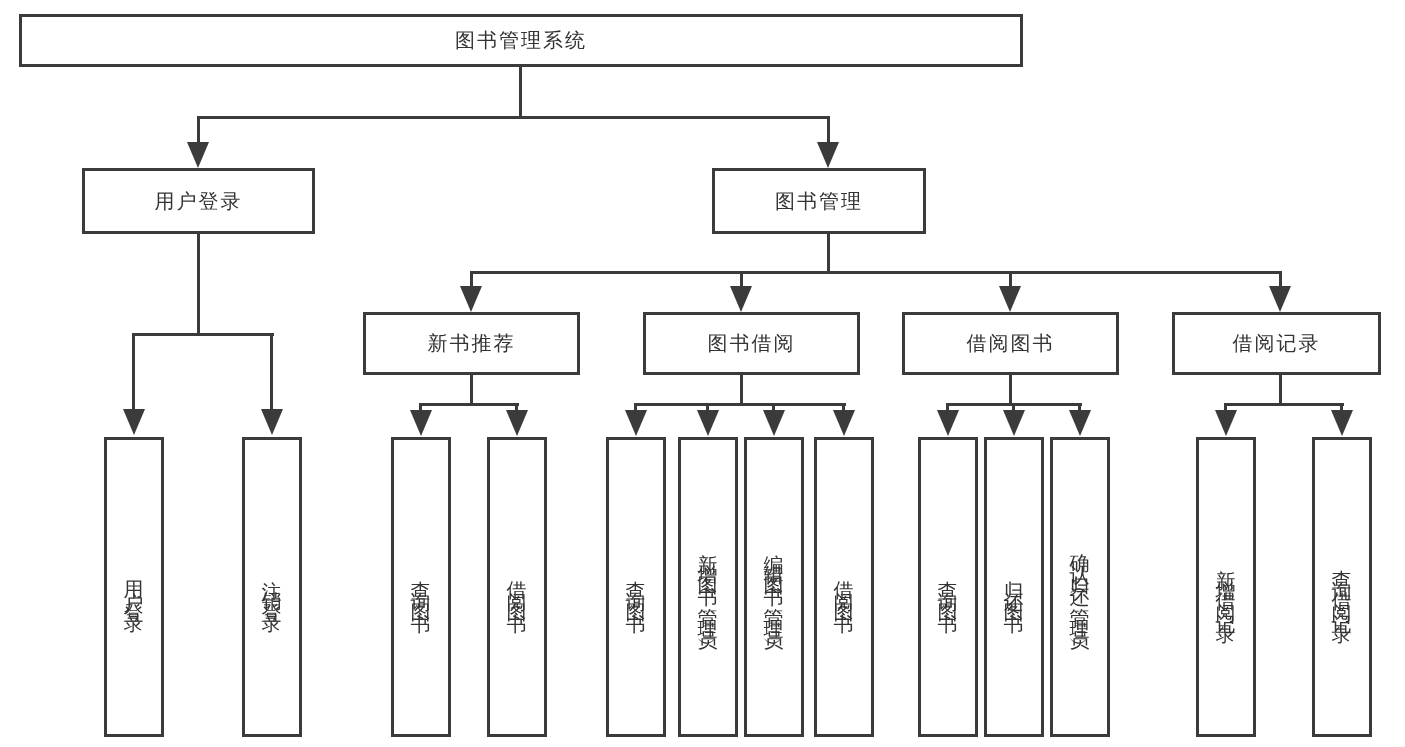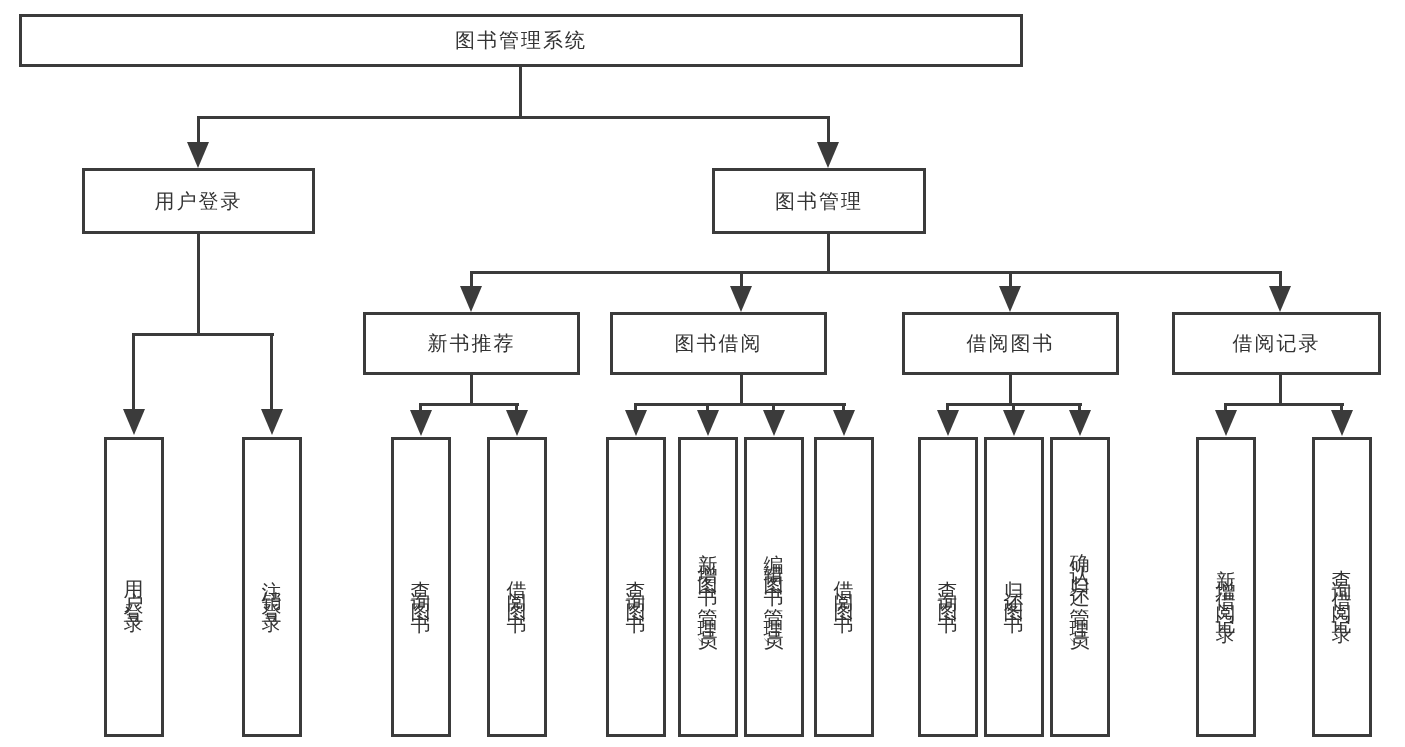--- a/index.html
+++ b/index.html
@@ -87,21 +87,21 @@
   <div class="vline" style="left:197px;top:234px;height:102px;"></div>
   <div class="hline" style="left:132px;top:333px;width:142px;"></div>
   <div class="vline" style="left:132px;top:335px;height:76px;"></div>
   <div class="arrowhead" style="left:123px;top:409px;"></div>
   <div class="vline" style="left:270px;top:335px;height:76px;"></div>
   <div class="arrowhead" style="left:261px;top:409px;"></div>
 
   <div class="box" style="left:363px;top:312px;width:217px;height:63px;">
     <span>新书推荐</span>
   </div>
-  <div class="box" style="left:610px;top:312px;width:217px;height:63px;">
+  <div class="box" style="left:643px;top:312px;width:217px;height:63px;">
     <span>图书借阅</span>
   </div>
   <div class="box" style="left:902px;top:312px;width:217px;height:63px;">
     <span>借阅图书</span>
   </div>
   <div class="box" style="left:1172px;top:312px;width:209px;height:63px;">
     <span>借阅记录</span>
   </div>
 
   <div class="vline" style="left:470px;top:375px;height:31px;"></div>

